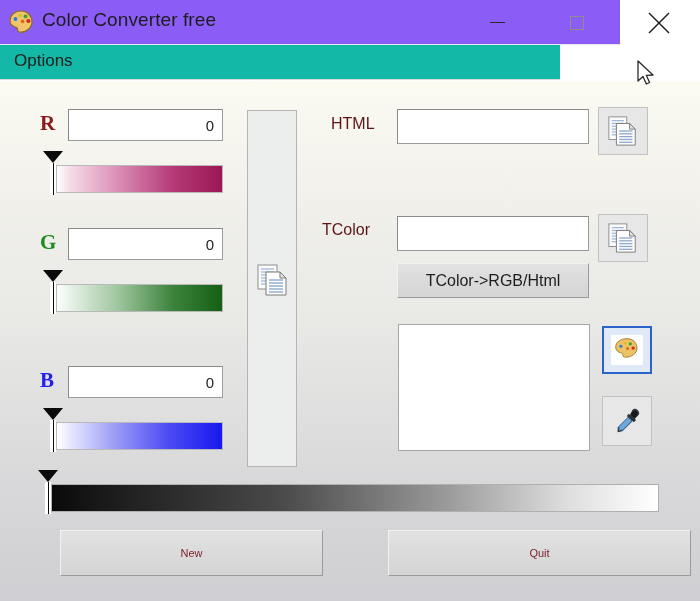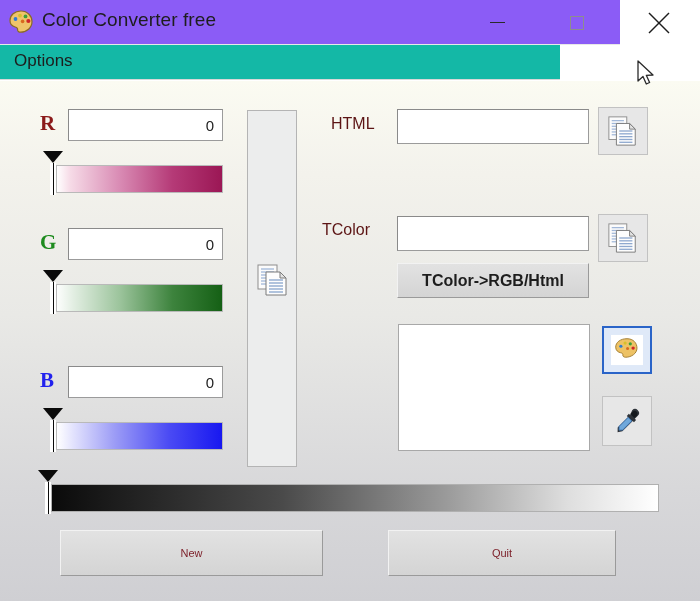--- a/index.html
+++ b/index.html
@@ -339,21 +339,21 @@
         <path d="M24 9 v6 h6 Z" fill="#e4e4e4" stroke="#7a7a7a" stroke-width="1"></path>
         <g stroke="#8fa9cf" stroke-width="1.4">
           <line x1="13" y1="17" x2="27" y2="17"></line>
             <line x1="13" y1="20" x2="27" y2="20"></line>
           <line x1="13" y1="23" x2="27" y2="23"></line>
             <line x1="13" y1="26" x2="27" y2="26"></line>
           <line x1="13" y1="29" x2="27" y2="29"></line>
         </g>
       </svg>
     </div>
-    <div class="btn conv" style="left:397px; top:182px; width:192px; height:35px;font-weight:bold;">TColor-&gt;RGB/Html</div>
+    <div class="btn conv" style="left:397px; top:182px; width:192px; height:35px;">TColor-&gt;RGB/Html</div>
 
     <div class="preview" style="left:398px; top:243px; width:192px; height:127px;">
       
     </div>
 
     <div class="iconbtn selected" style="left:602px; top:245px; width:50px; height:48px;">
       <svg viewBox="0 0 36 34" width="34" height="32">
         <rect x="1" y="1" width="34" height="32" fill="#ffffff"></rect>
         <path d="M18 5C11 5 6 8.8 6 14c0 3.4 2.4 5.3 5.2 5.9 1.9.4 2.6 1.2 2.4 2.4-.2 1.5 1.1 2.4 3 2.4 6 0 12-4 12-9.7C28.6 9.5 24.6 5 18 5z" fill="#edc265" stroke="#a07a2c" stroke-width="1"></path>
         <circle cx="11.5" cy="13" r="1.7" fill="#2f7bd0"></circle>
@@ -366,21 +366,21 @@
 
     <div class="iconbtn" style="left:602px; top:315px; width:50px; height:50px;">
       <svg viewBox="0 0 34 34" width="32" height="32">
         <path d="M22.5 5.5a4.2 4.2 0 0 1 6 6l-3.2 3.2 1.3 1.3-2.2 2.2-1.3-1.3-11 11L7 29l.1-5.1 11-11-1.3-1.3 2.2-2.2 1.3 1.3z" fill="#2d3238"></path>
         <path d="M18.2 13.1 8.6 22.7l-.1 4 4-.1 9.6-9.6z" fill="#6fa8dc" stroke="#3b6ea8" stroke-width="0.9"></path>
         <path d="M23.6 6.6a3.1 3.1 0 0 1 4.2 4.2l-3 3-4.2-4.2z" fill="#14181c"></path>
       </svg>
     </div>
 
     <div class="btn" style="left:60px; top:449px; width:263px; height:46px;">New</div>
-    <div class="btn" style="left:388px; top:449px; width:228px; height:46px;">Quit</div>
+    <div class="btn" style="left:388px; top:449px; width:303px; height:46px;">Quit</div>
 
   </div>
 
   <div class="cursor" style="left:636px; top:60px;">
     <svg viewBox="0 0 20 28" width="20" height="28">
       <path d="M2 1 L2 21 L7 16.5 L10.3 24 L13.6 22.5 L10.3 15.3 L17 15 Z" fill="#ffffff" stroke="#2a2a2a" stroke-width="1.3" stroke-linejoin="round"></path>
     </svg>
   </div>
 
 </div>

